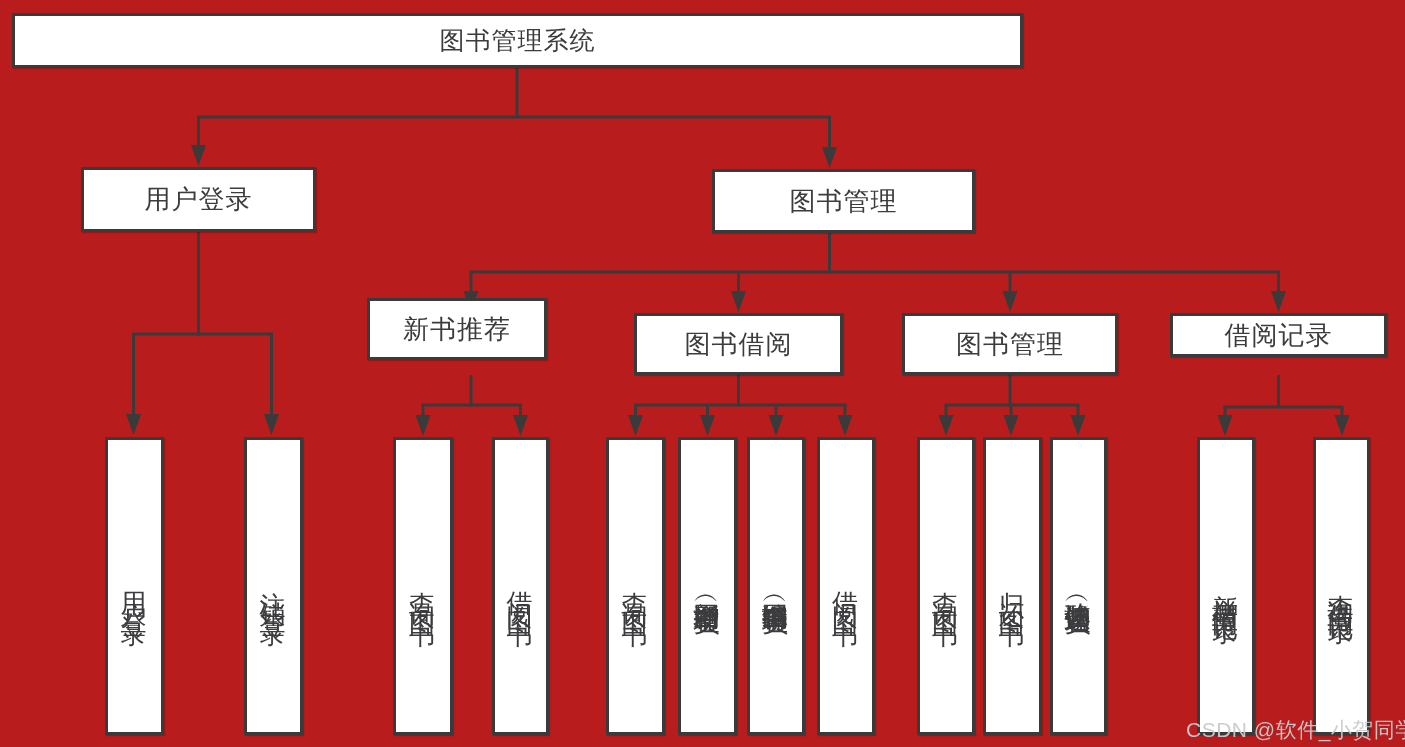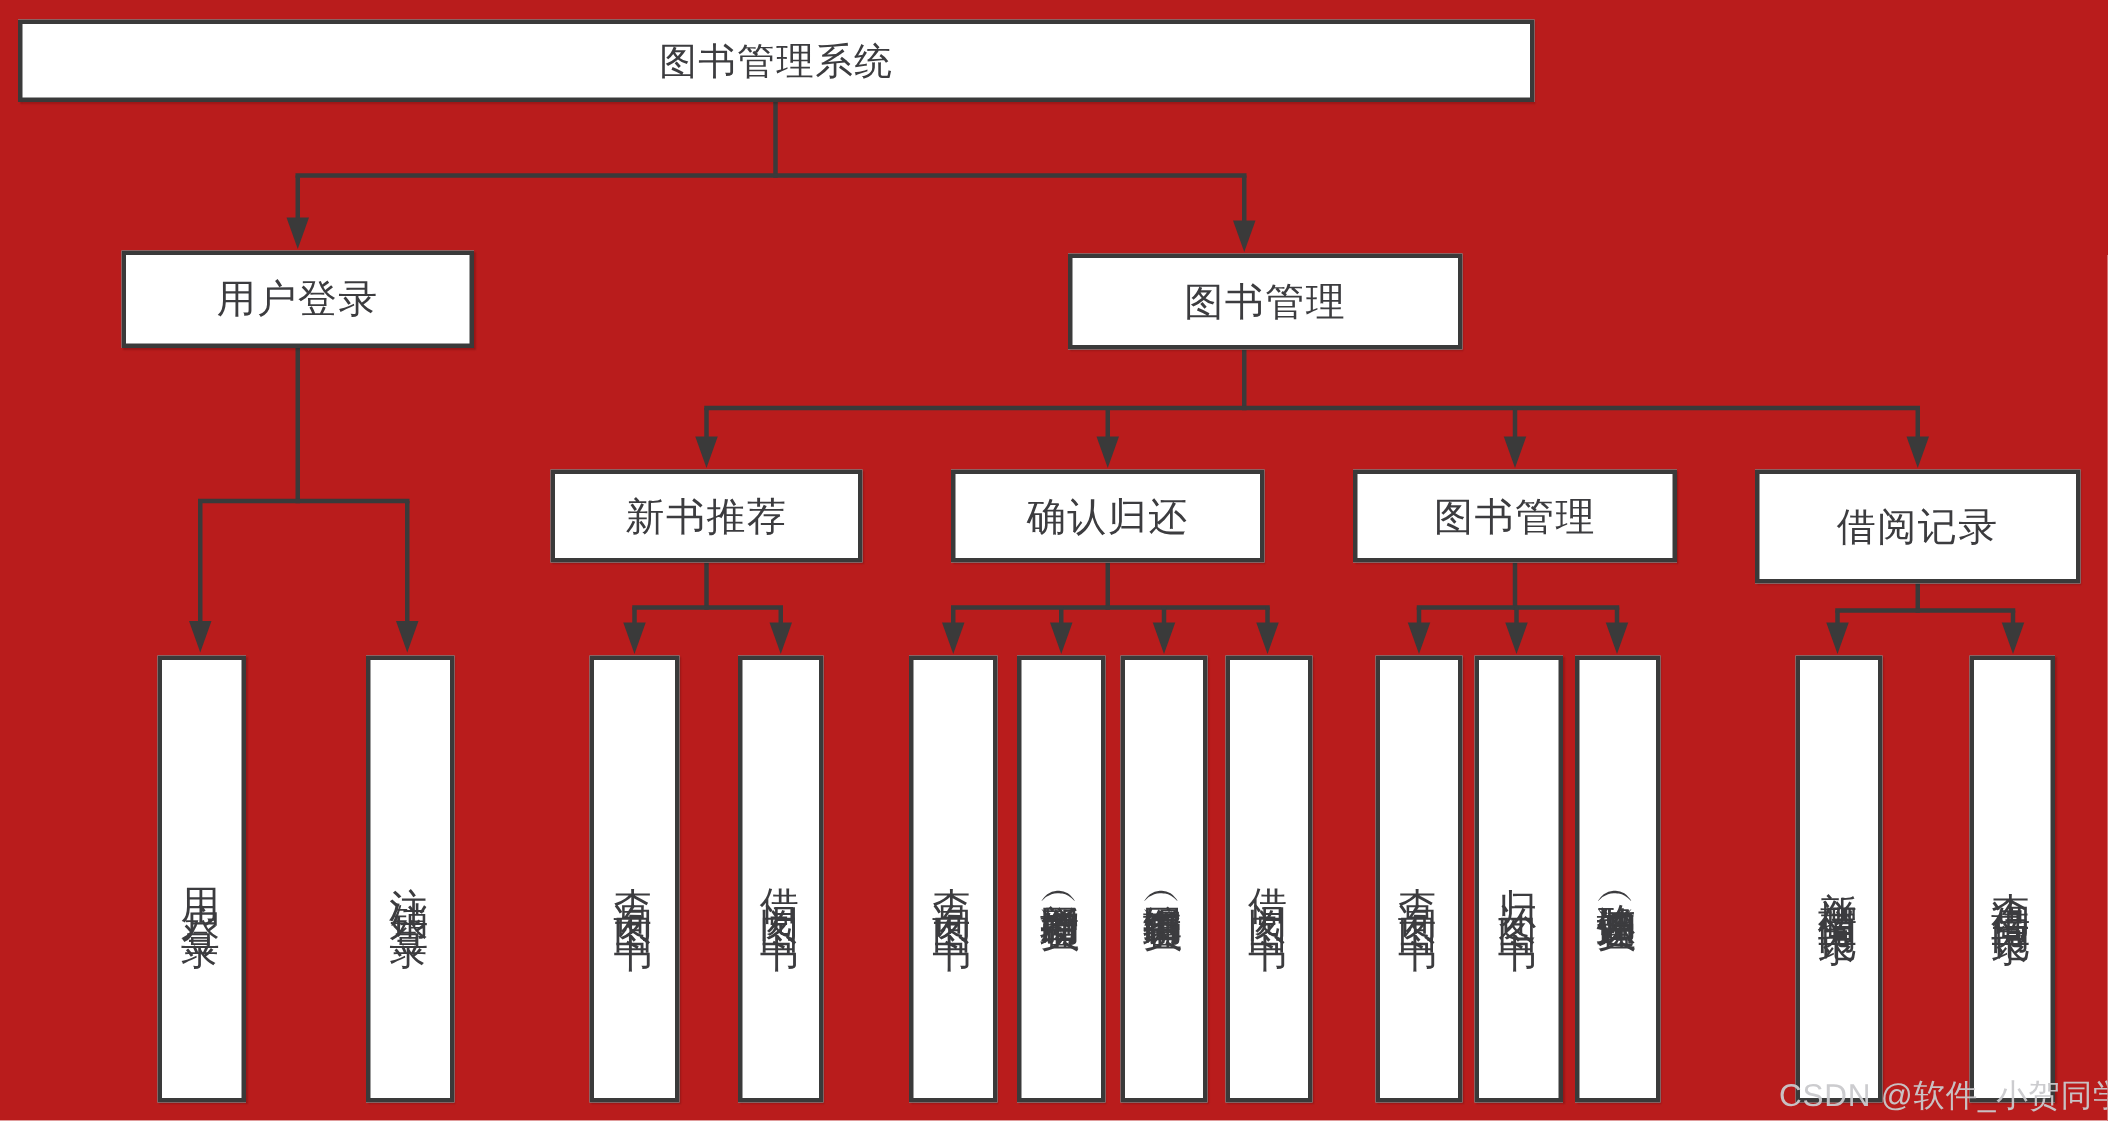--- a/index.html
+++ b/index.html
@@ -133,30 +133,30 @@
     <span>图书管理系统</span>
   </div>
 
   <div class="box hbox" style="left:81px;top:167px;width:235px;height:65px">
     <span>用户登录</span>
   </div>
   <div class="box hbox" style="left:712px;top:169px;width:263px;height:64px">
     <span>图书管理</span>
   </div>
 
-  <div class="box hbox" style="left:367px;top:313px;width:208px;height:62px">
+  <div class="box hbox" style="left:367px;top:298px;width:180px;height:62px">
     <span>新书推荐</span>
   </div>
   <div class="box hbox" style="left:634px;top:313px;width:209px;height:62px">
-    <span>确认归还</span>
+    <span>图书借阅</span>
   </div>
   <div class="box hbox" style="left:902px;top:313px;width:216px;height:62px">
     <span>图书管理</span>
   </div>
-  <div class="box hbox" style="left:1170px;top:313px;width:217px;height:76px">
+  <div class="box hbox" style="left:1170px;top:313px;width:217px;height:44px">
     <span>借阅记录</span>
   </div>
 
   <div class="box vbox loose" style="left:105px;top:437px;width:59px;height:298px">
     <span>用户登录</span>
   </div>
   <div class="box vbox loose" style="left:244px;top:437px;width:59px;height:298px">
     <span>注销登录</span>
   </div>
   <div class="box vbox loose" style="left:393px;top:437px;width:60px;height:298px">

